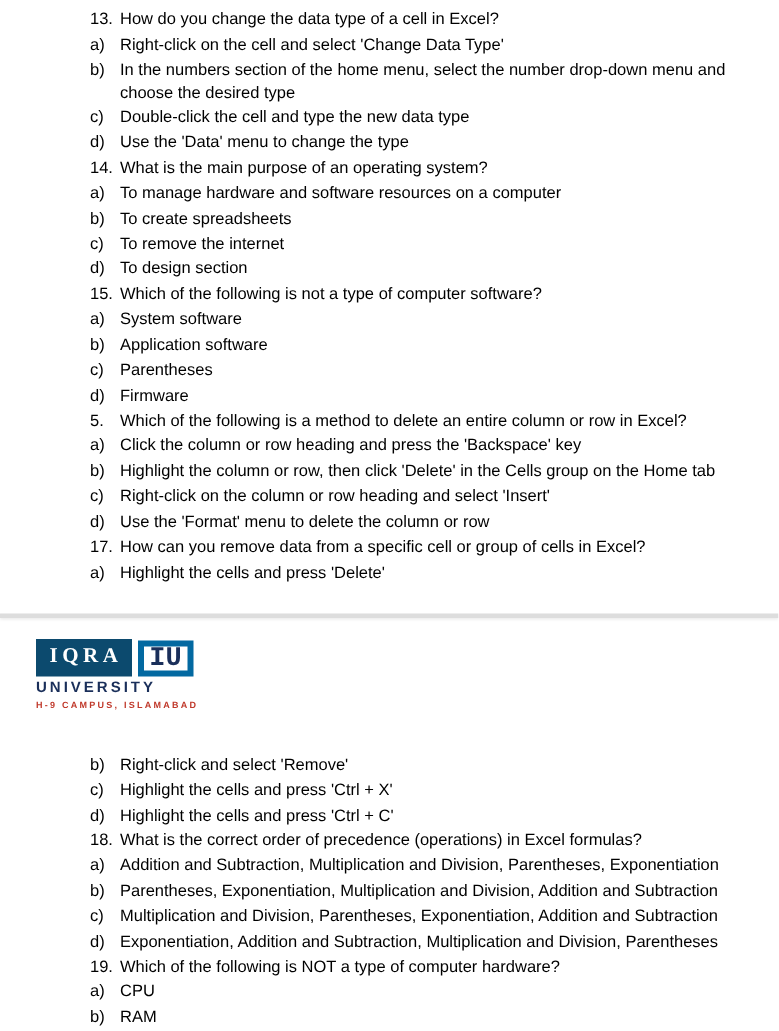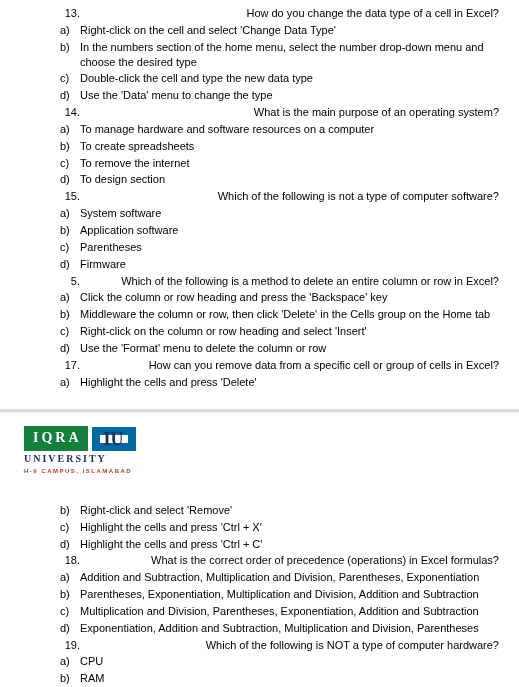--- a/index.html
+++ b/index.html
@@ -19,21 +19,20 @@
     }
     .separator {
       height: 3px;
       background: #ddd;
       margin: 10px 0 6px 0;
       box-shadow: 0 1px 2px rgba(0,0,0,0.08);
     }
     .question-row {
       display: flex;
       margin-top: 2px;
-      text-align: right;
     }
     .q-num {
       width: 20px;
       flex-shrink: 0;
     }
     .q-text {
       flex: 1;
     }
     .option-row {
       display: flex;
@@ -48,47 +47,47 @@
     }
     .logo-block {
       padding: 8px 0 16px 24px;
     }
     .logo-top {
       display: flex;
       align-items: center;
       gap: 4px;
     }
     .iqra-box {
-      background: #15803d;
+      background: #0c4a6e;
       color: #fff;
       font-weight: bold;
       font-size: 14px;
       letter-spacing: 3px;
       padding: 3px 6px 3px 9px;
       font-family: "Times New Roman", serif;
     }
     .iu-box {
-      border: 8px solid #0369a1;
+      border: 4px solid #0369a1;
       color: #1a2f5a;
       font-weight: bold;
       font-size: 18px;
       padding: 0 4px;
-      font-family: Liberation Serif, serif;
+      font-family: Liberation Mono, monospace;
       line-height: 1;
       display: flex;
       align-items: center;
       height: 24px;
     }
     .university-text {
       color: #1a2f5a;
       font-weight: bold;
       font-size: 10px;
       letter-spacing: 2px;
       margin-top: 1px;
-      font-family: Liberation Serif, serif;
+      font-family: Liberation Sans, sans-serif;
     }
     .campus-text {
       color: #c0392b;
       font-size: 6px;
       letter-spacing: 1.5px;
       margin-top: 1px;
       font-weight: bold;
     }
   </style>
 </head>
@@ -158,21 +157,21 @@
     <div class="question-row">
       <div class="q-num">5.</div>
       <div class="q-text">Which of the following is a method to delete an entire column or row in Excel?</div>
     </div>
     <div class="option-row">
       <div class="opt-letter">a)</div>
       <div class="opt-text">Click the column or row heading and press the 'Backspace' key</div>
     </div>
     <div class="option-row">
       <div class="opt-letter">b)</div>
-      <div class="opt-text">Middleware the column or row, then click 'Delete' in the Cells group on the Home tab</div>
+      <div class="opt-text">Highlight the column or row, then click 'Delete' in the Cells group on the Home tab</div>
     </div>
     <div class="option-row">
       <div class="opt-letter">c)</div>
       <div class="opt-text">Right-click on the column or row heading and select 'Insert'</div>
     </div>
     <div class="option-row">
       <div class="opt-letter">d)</div>
       <div class="opt-text">Use the 'Format' menu to delete the column or row</div>
     </div>
     <div class="question-row">

